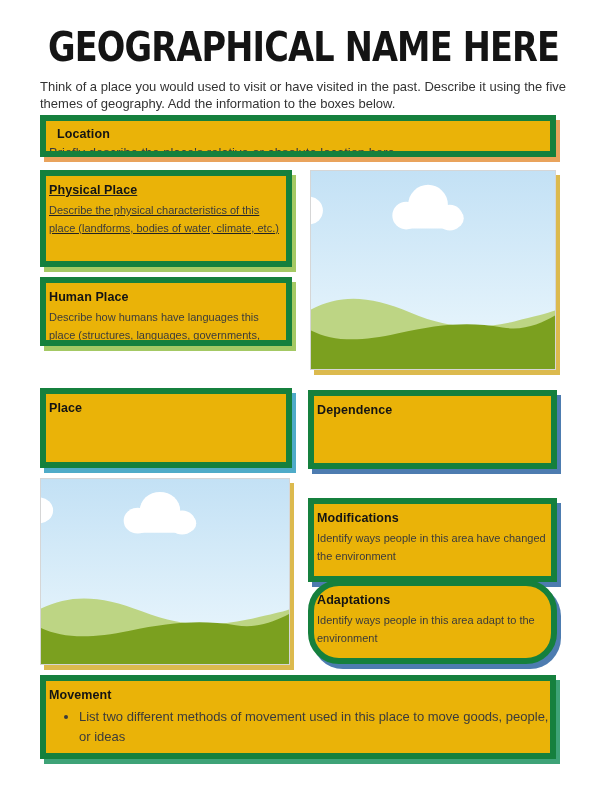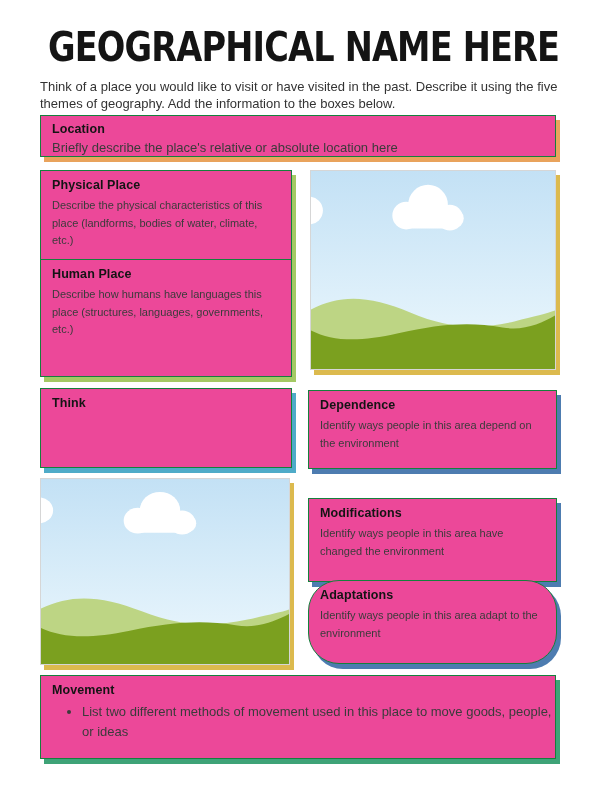--- a/index.html
+++ b/index.html
@@ -12,36 +12,36 @@
     font-family:"DejaVu Sans", sans-serif;
     font-size:40px;font-weight:800;letter-spacing:-1px;color:#141414;
     text-align:center;transform:scaleX(0.84);transform-origin:50% 50%;
     white-space:nowrap;
   }
   .intro{
     position:absolute;left:40px;top:78px;width:534px;margin:0;
     font-size:13px;line-height:1.32;color:#333333;
   }
   .box{
-    position:absolute;background:#ec4899;border:1px solid #15803d;
-    box-sizing:border-box;padding:7px 11px;overflow:hidden;
+    position:absolute;background:#eab308;border:6px solid #15803d;
+    box-sizing:border-box;padding:7px 3px;overflow:hidden;
   }
   .box .label{
     font-size:12.5px;font-weight:bold;color:#141414;letter-spacing:0.1px;
     margin:0 0 5px 0;
   }
   .box .desc{
     font-size:11px;line-height:1.6;color:#3b3b3b;
   }
   
   .b-location{left:40px;top:115px;width:516px;height:42px;}
   .b-location .label{position:absolute;top:6px;left:11px;margin:0;}
   .b-location .desc{padding-top:15px;font-size:13px;}
-  .b-physical{left:40px;top:170px;width:252px;height:97px;}
-  .b-human{left:40px;top:259px;width:252px;height:118px;}
+  .b-physical{left:40px;top:170px;width:252px;height:97px;text-decoration:underline;}
+  .b-human{left:40px;top:277px;width:252px;height:69px;}
   .b-region{left:40px;top:388px;width:252px;height:80px;}
   .b-region .label{margin-bottom:16px;}
   .b-dependence{left:308px;top:390px;width:249px;height:79px;}
   .b-modifications{left:308px;top:485px;width:249px;height:84px;margin-top:13px;}
   .b-adaptations{left:308px;top:580px;width:249px;height:84px;border-radius:31px;}
   .b-movement{left:40px;top:675px;width:516px;height:84px;}
   .b-movement ul{margin:4px 0 0 0;padding-left:30px;}
   .b-movement li{font-size:13px;line-height:1.5;color:#3b3b3b;width:470px;}
   .illus{
     position:absolute;border:1px solid #d6d6d6;box-sizing:border-box;
@@ -51,39 +51,39 @@
   .i-one{left:310px;top:170px;width:246px;height:200px;}
   .i-two{left:40px;top:478px;width:250px;height:187px;}
 </style>
 </head>
 <body>
 
 <div class="page">
 
   <h1 class="title">GEOGRAPHICAL NAME HERE</h1>
 
-  <p class="intro">Think of a place you would like to visit or have visited in the past. Describe it using the five themes of geography. Add the information to the boxes below.</p>
+  <p class="intro">Think of a place you would used to visit or have visited in the past. Describe it using the five themes of geography. Add the information to the boxes below.</p>
 
   <div class="box b-location" style="box-shadow: rgb(233, 163, 92) 4px 5px 0px;">
     <div class="label">Location</div>
     <div class="desc">Briefly describe the place's relative or absolute location here</div>
   </div>
 
   <div class="box b-physical" style="box-shadow: rgb(164, 201, 100) 4px 5px 0px;">
     <div class="label">Physical Place</div>
     <div class="desc">Describe the physical characteristics of this place (landforms, bodies of water, climate, etc.)</div>
   </div>
 
   <div class="box b-human" style="box-shadow: rgb(164, 201, 100) 4px 5px 0px;">
     <div class="label">Human Place</div>
     <div class="desc">Describe how humans have languages this place (structures, languages, governments, etc.)</div>
   </div>
 
   <div class="box b-region" style="box-shadow: rgb(79, 171, 200) 4px 5px 0px;">
-    <div class="label">Think</div>
+    <div class="label">Place</div>
   </div>
 
   <div class="illus i-one" style="box-shadow: rgb(220, 186, 78) 4px 5px 0px;">
     <svg viewBox="0 0 246 200" preserveAspectRatio="none">
       <defs>
         <linearGradient id="skyGrad1" x1="0" y1="0" x2="0" y2="1">
           <stop offset="0" stop-color="#c3e1f5"></stop>
           <stop offset="1" stop-color="#edf8fd"></stop>
         </linearGradient>
       </defs>
@@ -95,21 +95,20 @@
         <circle cx="140" cy="47" r="13"></circle>
         <rect x="84" y="38" width="70" height="20" rx="10"></rect>
       </g>
       <path d="M0,140 C30,124 60,126 100,143 C140,160 170,160 205,152 C225,147 238,144 246,141 L246,200 L0,200 Z" fill="#bdd584"></path>
       <path d="M0,161 C22,172 48,173 88,164 C128,155 158,152 193,158 C214,162 232,154 246,146 L246,200 L0,200 Z" fill="#7ba01f"></path>
     </svg>
   </div>
 
   <div class="box b-dependence" style="box-shadow: rgb(77, 124, 176) 4px 5px 0px;">
     <div class="label">Dependence</div>
-    <div class="desc">Identify ways people in this area depend on the environment</div>
   </div>
 
   <div class="box b-modifications" style="box-shadow: rgb(77, 124, 176) 4px 5px 0px;">
     <div class="label">Modifications</div>
     <div class="desc">Identify ways people in this area have changed the environment</div>
   </div>
 
   <div class="box b-adaptations" style="box-shadow: rgb(77, 124, 176) 4px 5px 0px;">
     <div class="label">Adaptations</div>
     <div class="desc">Identify ways people in this area adapt to the environment</div>

